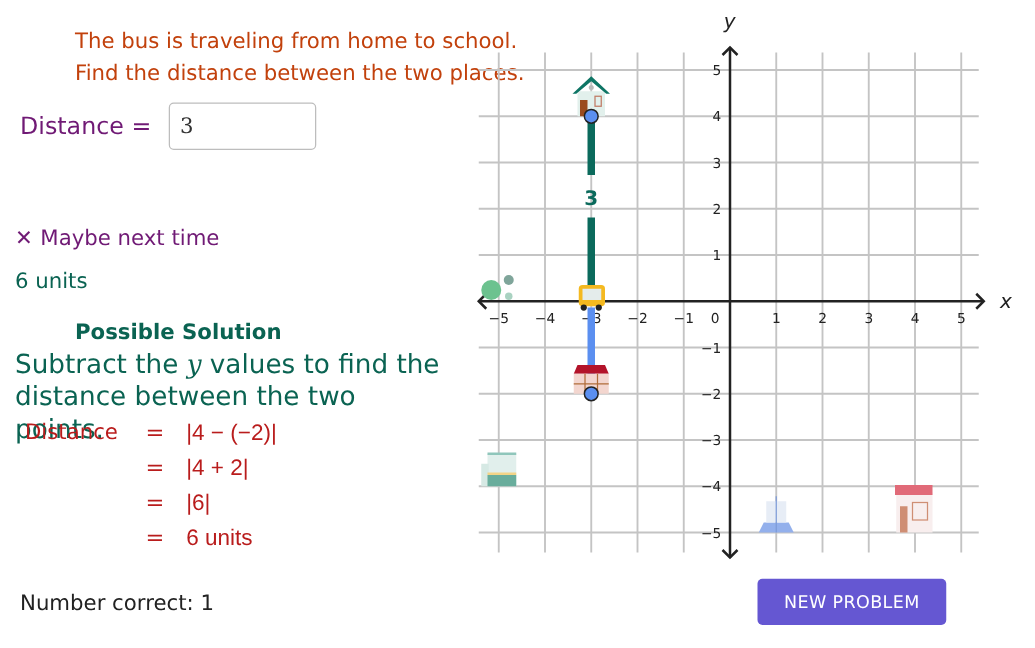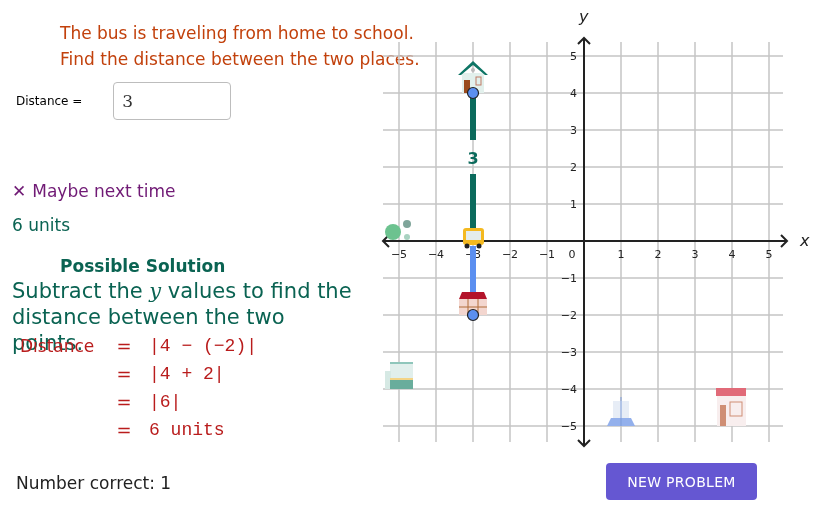--- a/index.html
+++ b/index.html
@@ -5,38 +5,38 @@
   html, body { margin: 0; padding: 0; }
   body {
     width: 828px; height: 518px; position: relative; overflow: hidden;
     background: #ffffff;
     font-family: "DejaVu Sans", sans-serif;
     color: #222;
   }
   .abs { position: absolute; }
   .prompt { left: 16px; top: 20px; font-size: 17px; line-height: 26px; color: #c2410c; margin-left: 44px; }
   .distance-row { left: 16px; top: 80px; height: 42px; display: flex; align-items: center; }
-  .distance-label { font-size: 12px; color: #000000; margin-right: 31px; }
+  .distance-label { font-size: 19px; color: #701a75; margin-right: 14px; }
   .distance-input {
     width: 118px; height: 38px; box-sizing: border-box;
     border: 1px solid #bdbdbd; border-radius: 4px; background: #fff;
     font-family: "DejaVu Serif", serif; font-size: 17px; color: #333;
     padding: 0 8px; outline: none;
   }
   .feedback { left: 12px; top: 181px; font-size: 17px; color: #701a75; }
   .feedback .x { margin-right: 6px; font-size: 17px; }
   .answer { left: 12px; top: 215px; font-size: 17px; color: #0a6352; }
   .sol-title { left: 12px; top: 256px; font-size: 17px; font-weight: bold; color: #0a6352; margin-left: 48px; }
   .sol-text { left: 12px; top: 278px; width: 350px; font-size: 21px; line-height: 26px; color: #0a6352; }
   .sol-text .var { font-family: "DejaVu Serif", serif; font-style: italic; }
   .eq { left: 20px; top: 332px; color: #b91c1c; }
   .eq-row { display: flex; height: 28px; align-items: center; }
   .eq-lhs { width: 85px; font-size: 17px; }
   .eq-op { width: 38px; text-align: center; font-family: "DejaVu Serif", serif; font-size: 18px; }
-  .eq-rhs { font-family: Liberation Mono, monospace; font-size: 18px; padding-left: 6px; }
+  .eq-rhs { font-family: Liberation Sans, sans-serif; font-size: 18px; padding-left: 6px; }
   .counter { left: 16px; top: 473px; font-size: 17px; color: #222; }
   .new-btn {
     left: 606px; top: 463px; width: 151px; height: 37px;
     background: #6557d2; color: #fff; border: none; border-radius: 4px;
     font-family: "DejaVu Sans", sans-serif; font-size: 14px; font-weight: normal;
     letter-spacing: 0.3px; cursor: pointer;
   }
   svg text { font-family: "DejaVu Sans", sans-serif; }
 </style>
 </head>

